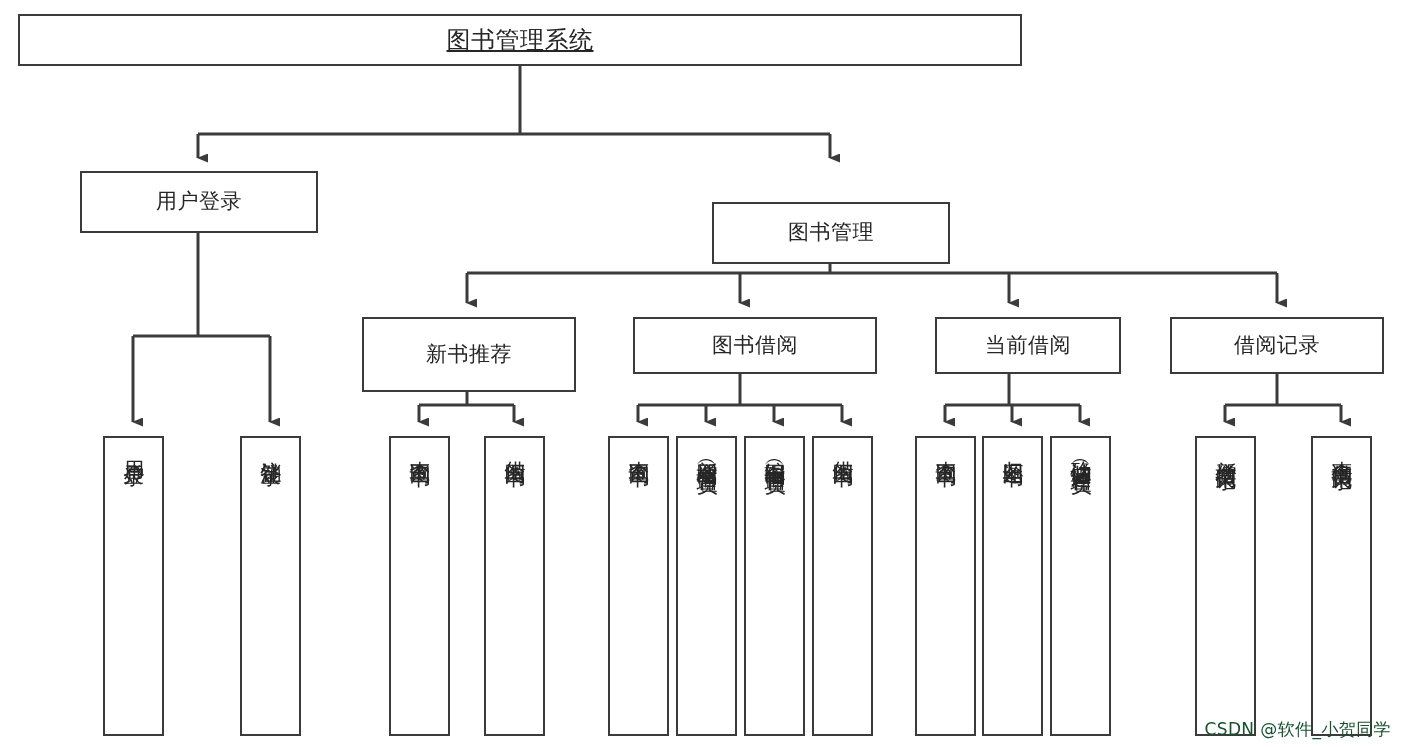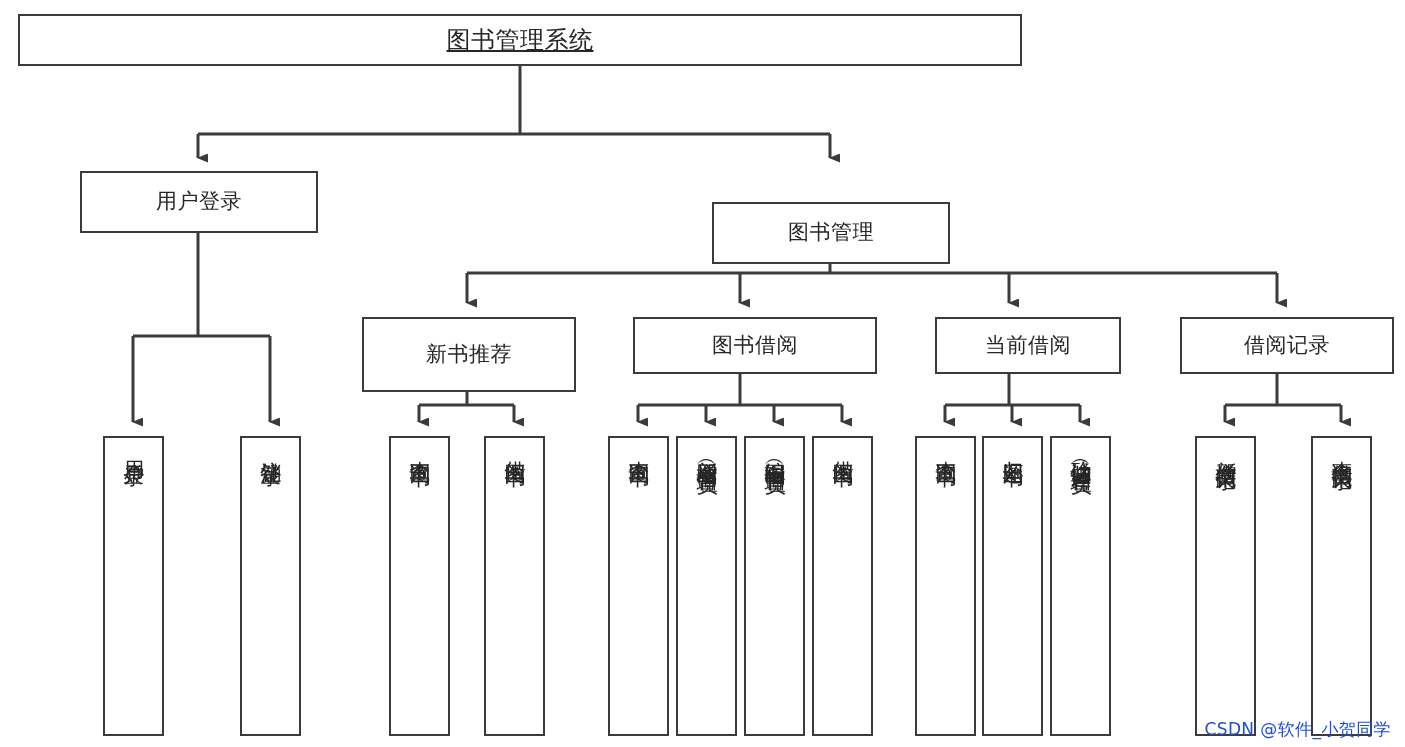--- a/index.html
+++ b/index.html
@@ -57,21 +57,21 @@
   }
   .node.root .label {
     font-size: 24px;
     text-decoration: underline;
   }
   .watermark {
     position: absolute;
     right: 14px;
     bottom: 6px;
     font-size: 17px;
-    color: #1d4ed8;
+    color: #14532d;
     white-space: nowrap;
     letter-spacing: 0.4px;
   }
 </style>
 </head>
 <body>
 
 <div id="diagram-root">
 
   <svg class="edges" viewBox="0 0 1405 747" xmlns="http://www.w3.org/2000/svg">
@@ -140,21 +140,21 @@
 
   <div class="node" style="left:362px; top:317px; width:214px; height:75px;">
     <span class="label">新书推荐</span>
   </div>
   <div class="node" style="left:633px; top:317px; width:244px; height:57px;">
     <span class="label">图书借阅</span>
   </div>
   <div class="node" style="left:902px; top:317px; width:186px; height:57px;margin-left:33px;">
     <span class="label">当前借阅</span>
   </div>
-  <div class="node" style="left:1170px; top:317px; width:214px; height:57px;margin-left:10px;">
+  <div class="node" style="left:1170px; top:317px; width:214px; height:57px;">
     <span class="label">借阅记录</span>
   </div>
 
   <div class="node leaf" style="left:103px; top:436px; width:61px; height:300px;">
     <span class="label">用户登录</span>
   </div>
   <div class="node leaf" style="left:240px; top:436px; width:61px; height:300px;">
     <span class="label">注销登录</span>
   </div>
 

